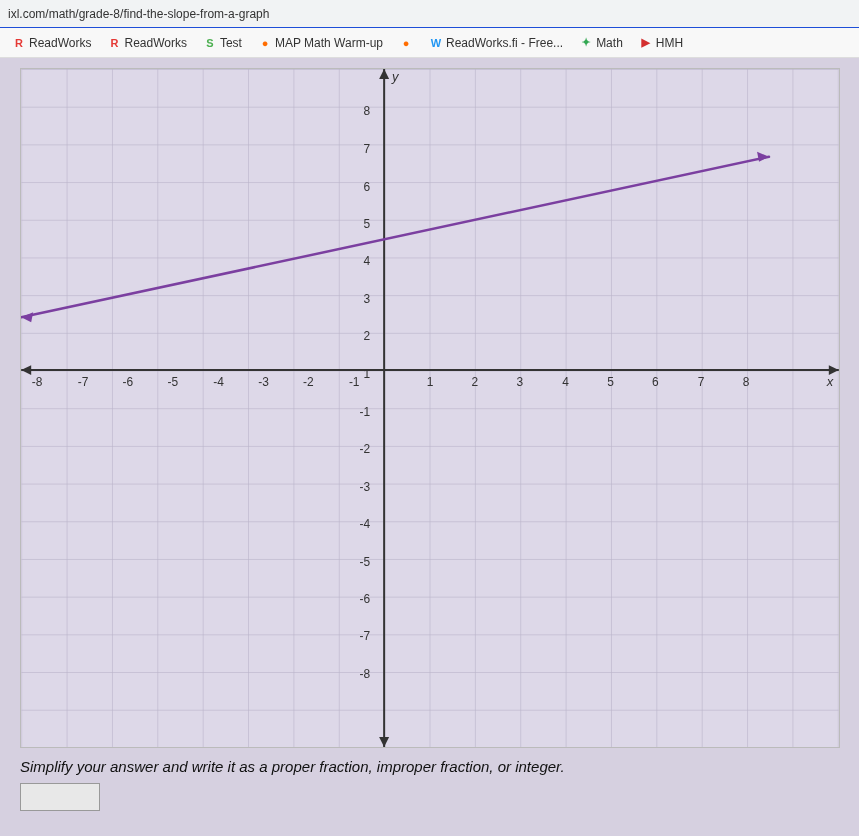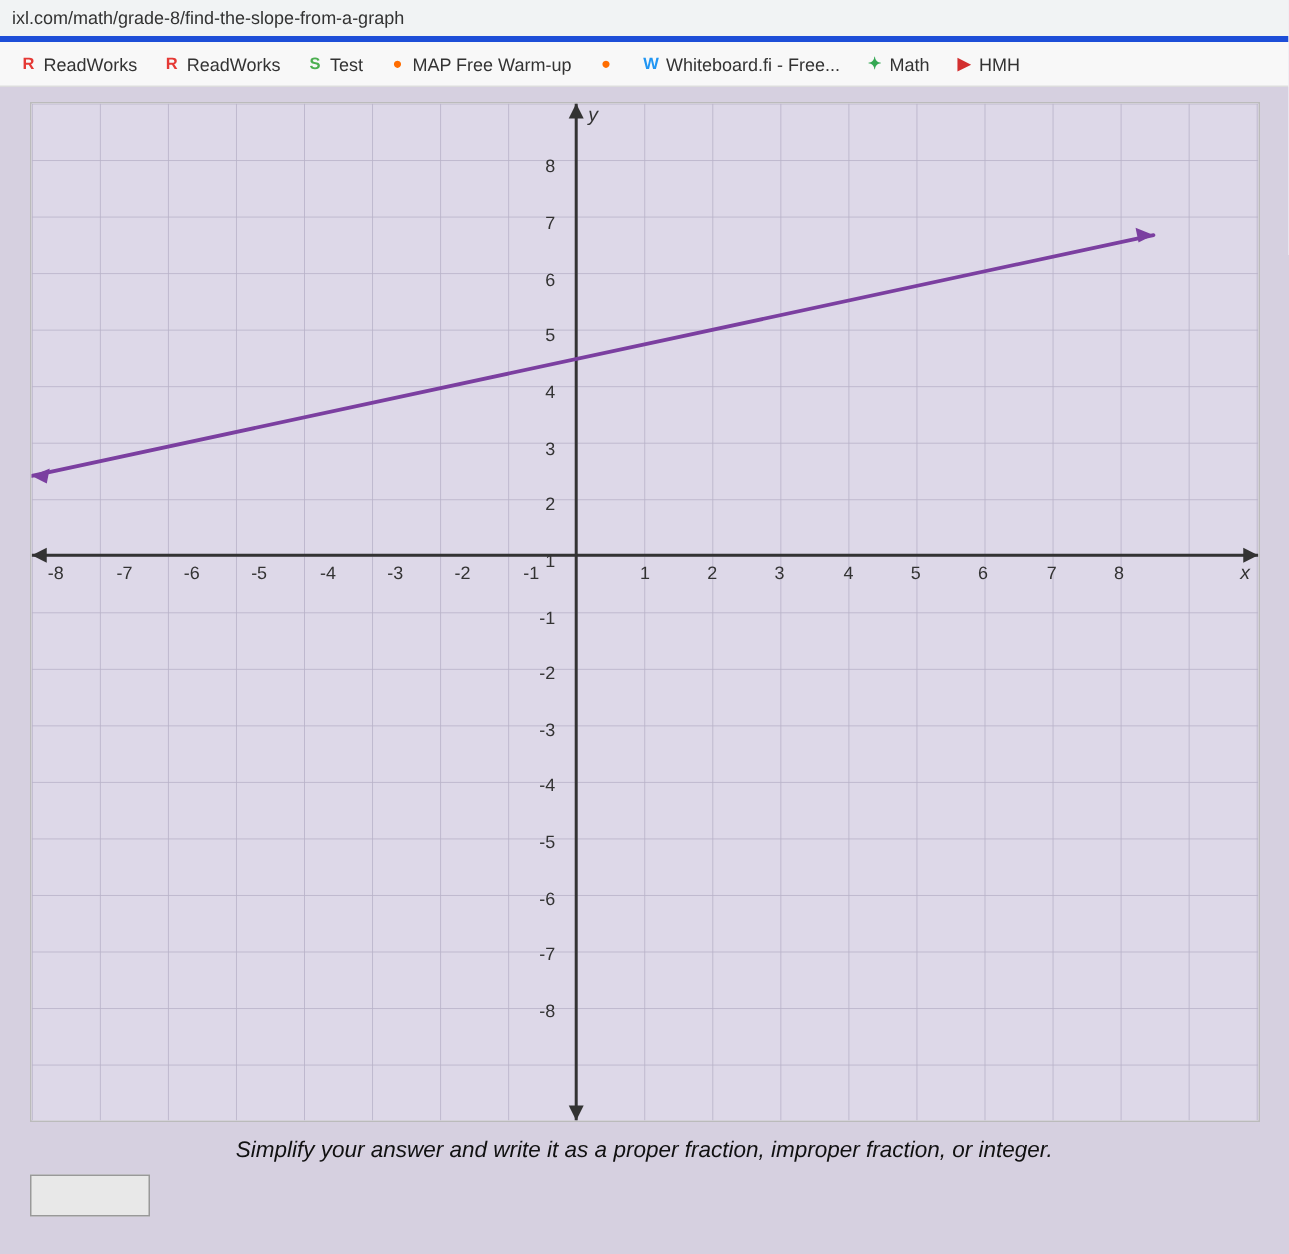--- a/index.html
+++ b/index.html
@@ -7,21 +7,21 @@
       font-family: Arial, sans-serif;
       background: #fff;
       width: 859px;
       min-height: 836px;
       overflow-x: hidden;
     }
 
     
     .browser-bar {
       background: #f1f3f4;
-      border-bottom: 4px solid #1d4ed8;
+      border-bottom: 1px solid #1d4ed8;
       padding: 4px 8px;
       font-size: 12px;
       color: #333;
       display: flex;
       align-items: center;
       gap: 6px;
       height: 28px;
     }
 
     
@@ -80,21 +80,20 @@
       height: 100%;
     }
 
     
     .instruction-text {
       font-style: italic;
       font-size: 15px;
       color: #111;
       margin-top: 10px;
       margin-bottom: 8px;
-      text-align: center;
     }
 
     
     .answer-input {
       width: 80px;
       height: 28px;
       border: 1px solid #999;
       background: #e8e8e8;
       padding: 2px 4px;
       font-size: 13px;
@@ -119,30 +118,30 @@
     <span>ReadWorks</span>
   </div>
 
   <div class="bookmark-item">
     <span class="bookmark-icon" style="color:#4caf50;">S</span>
     <span>Test</span>
   </div>
 
   <div class="bookmark-item">
     <span class="bookmark-icon" style="color:#ff6d00;">●</span>
-    <span>MAP Free Warm-up</span>
+    <span>MAP Math Warm-up</span>
   </div>
 
   <div class="bookmark-item">
     <span class="bookmark-icon" style="color:#ff6d00;">●</span>
   </div>
 
   <div class="bookmark-item">
     <span class="bookmark-icon" style="color:#2196f3; font-weight:bold;">W</span>
-    <span>Whiteboard.fi - Free...</span>
+    <span>ReadWorks.fi - Free...</span>
   </div>
 
   <div class="bookmark-item">
     <span class="bookmark-icon" style="color:#34a853; font-weight:bold;">✦</span>
     <span>Math</span>
   </div>
 
   <div class="bookmark-item">
     <span class="bookmark-icon" style="color:#d32f2f; font-weight:bold;">▶</span>
     <span>HMH</span>

